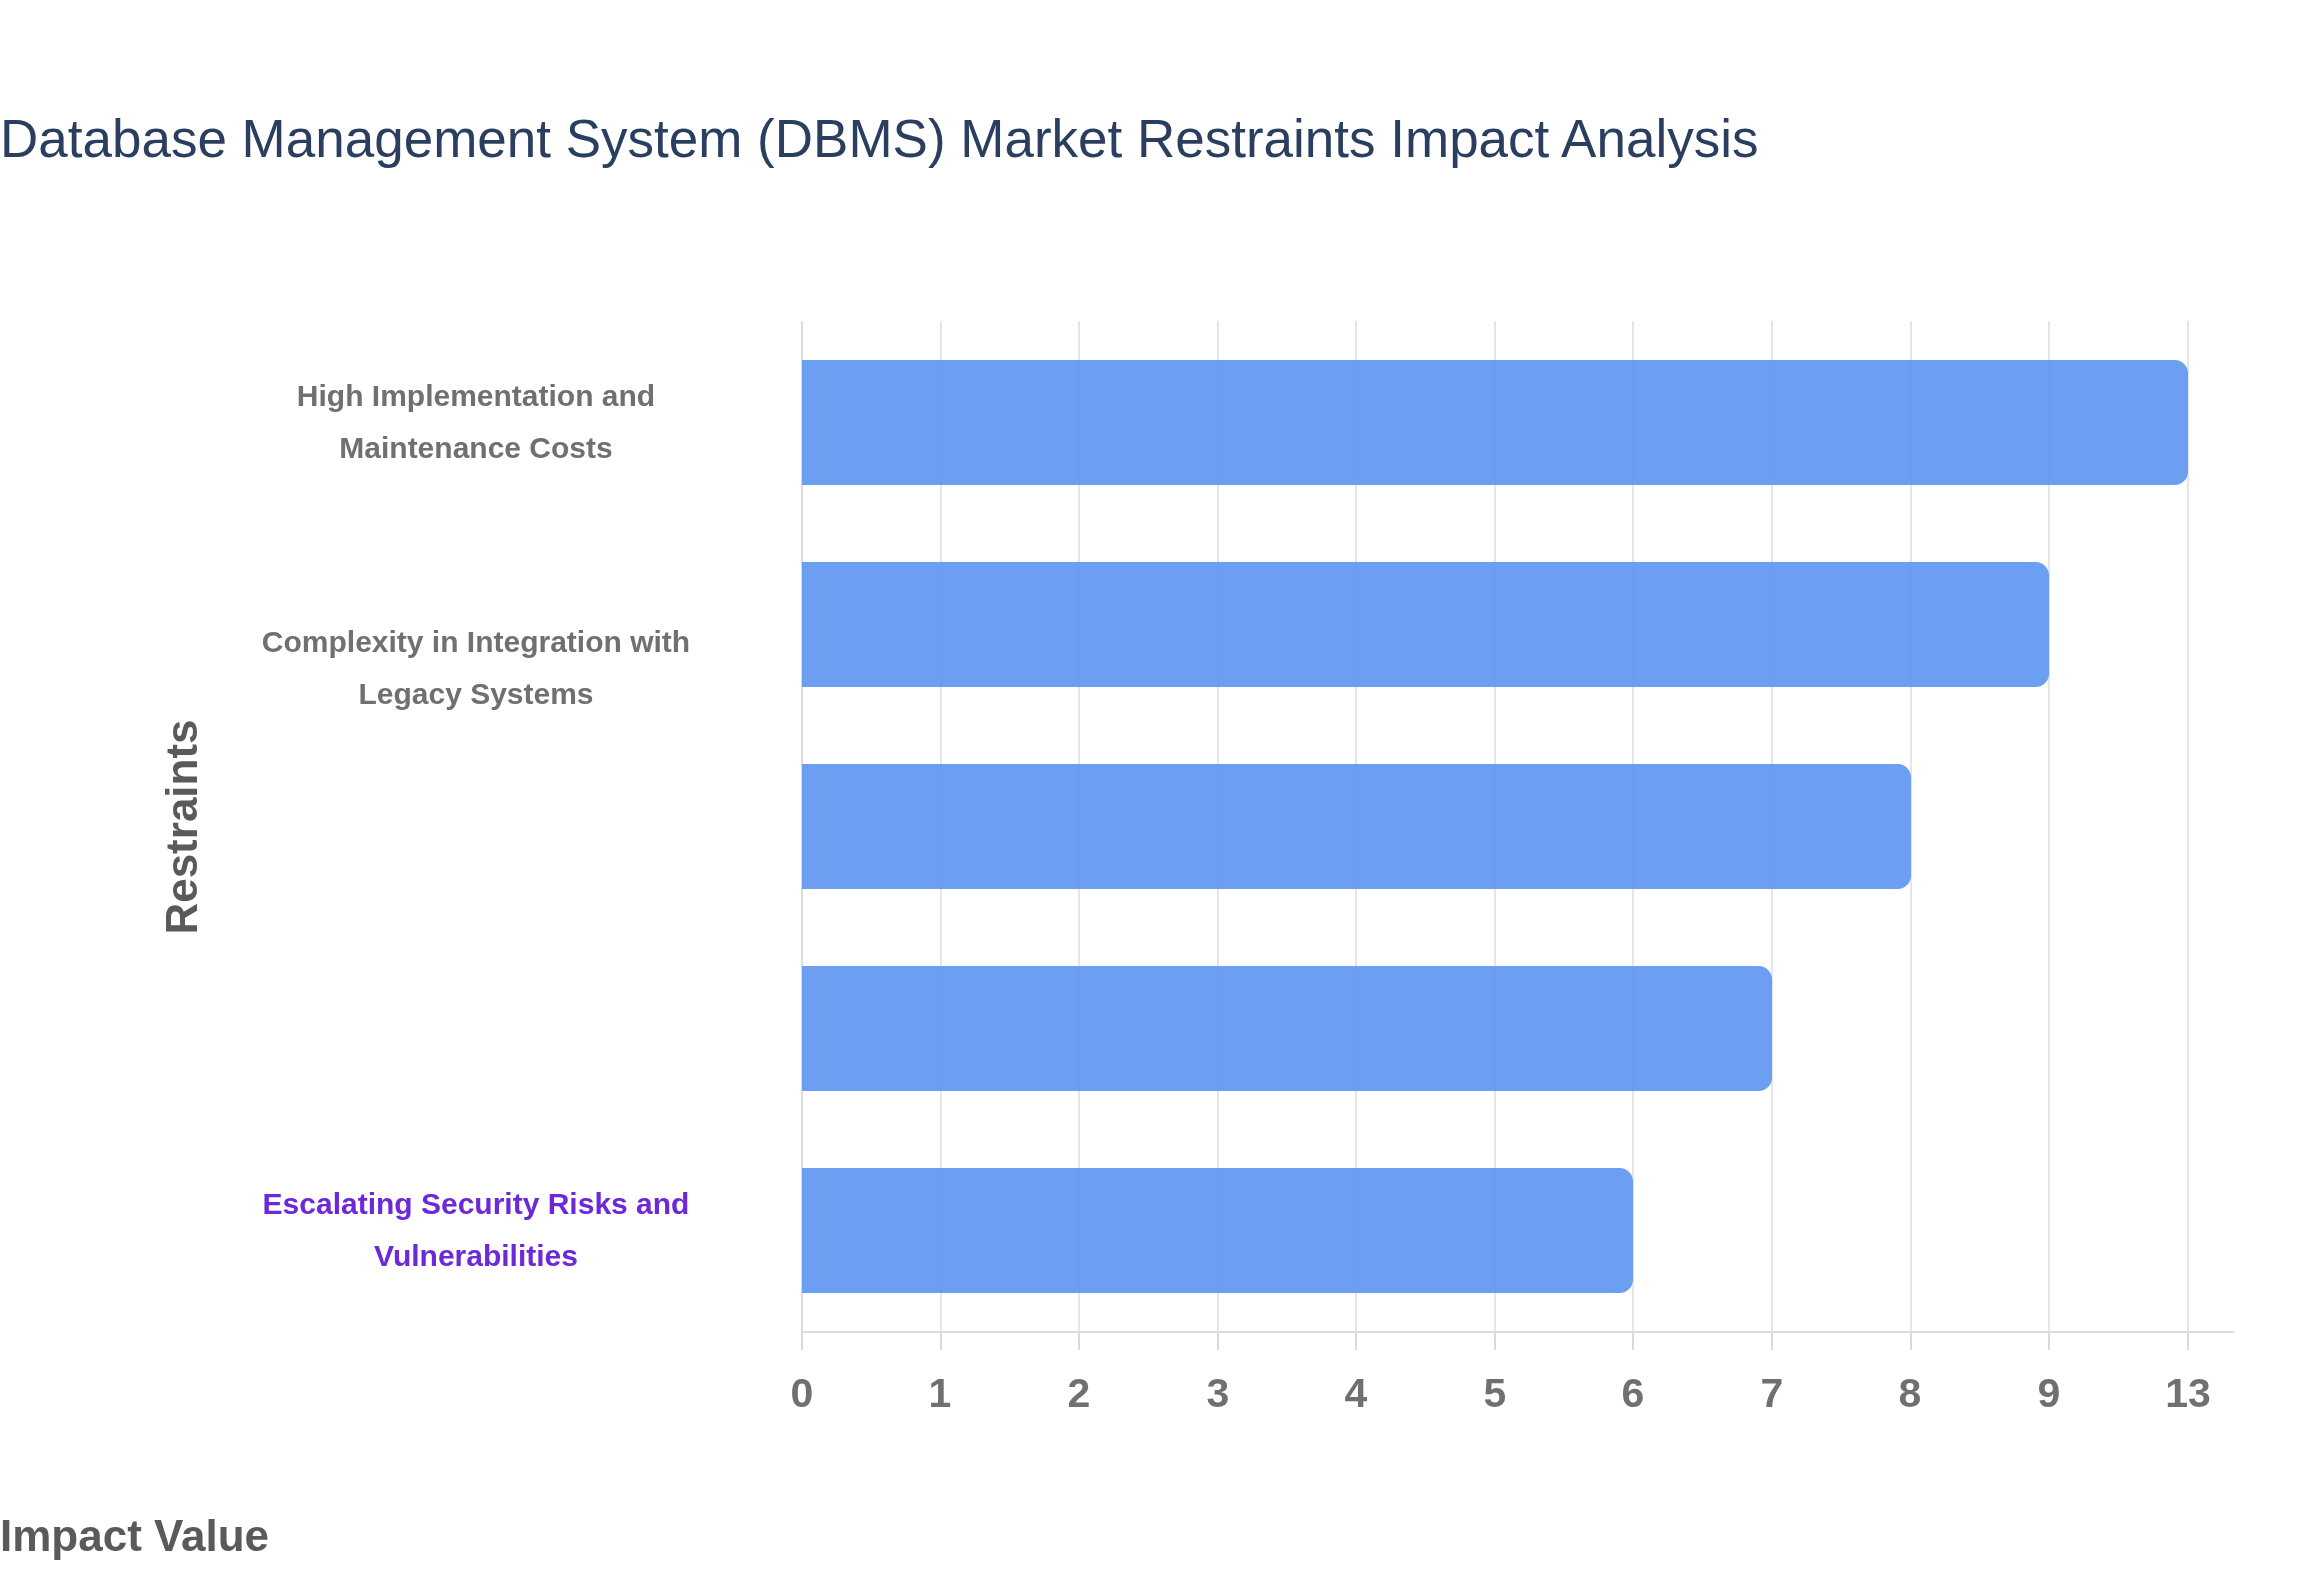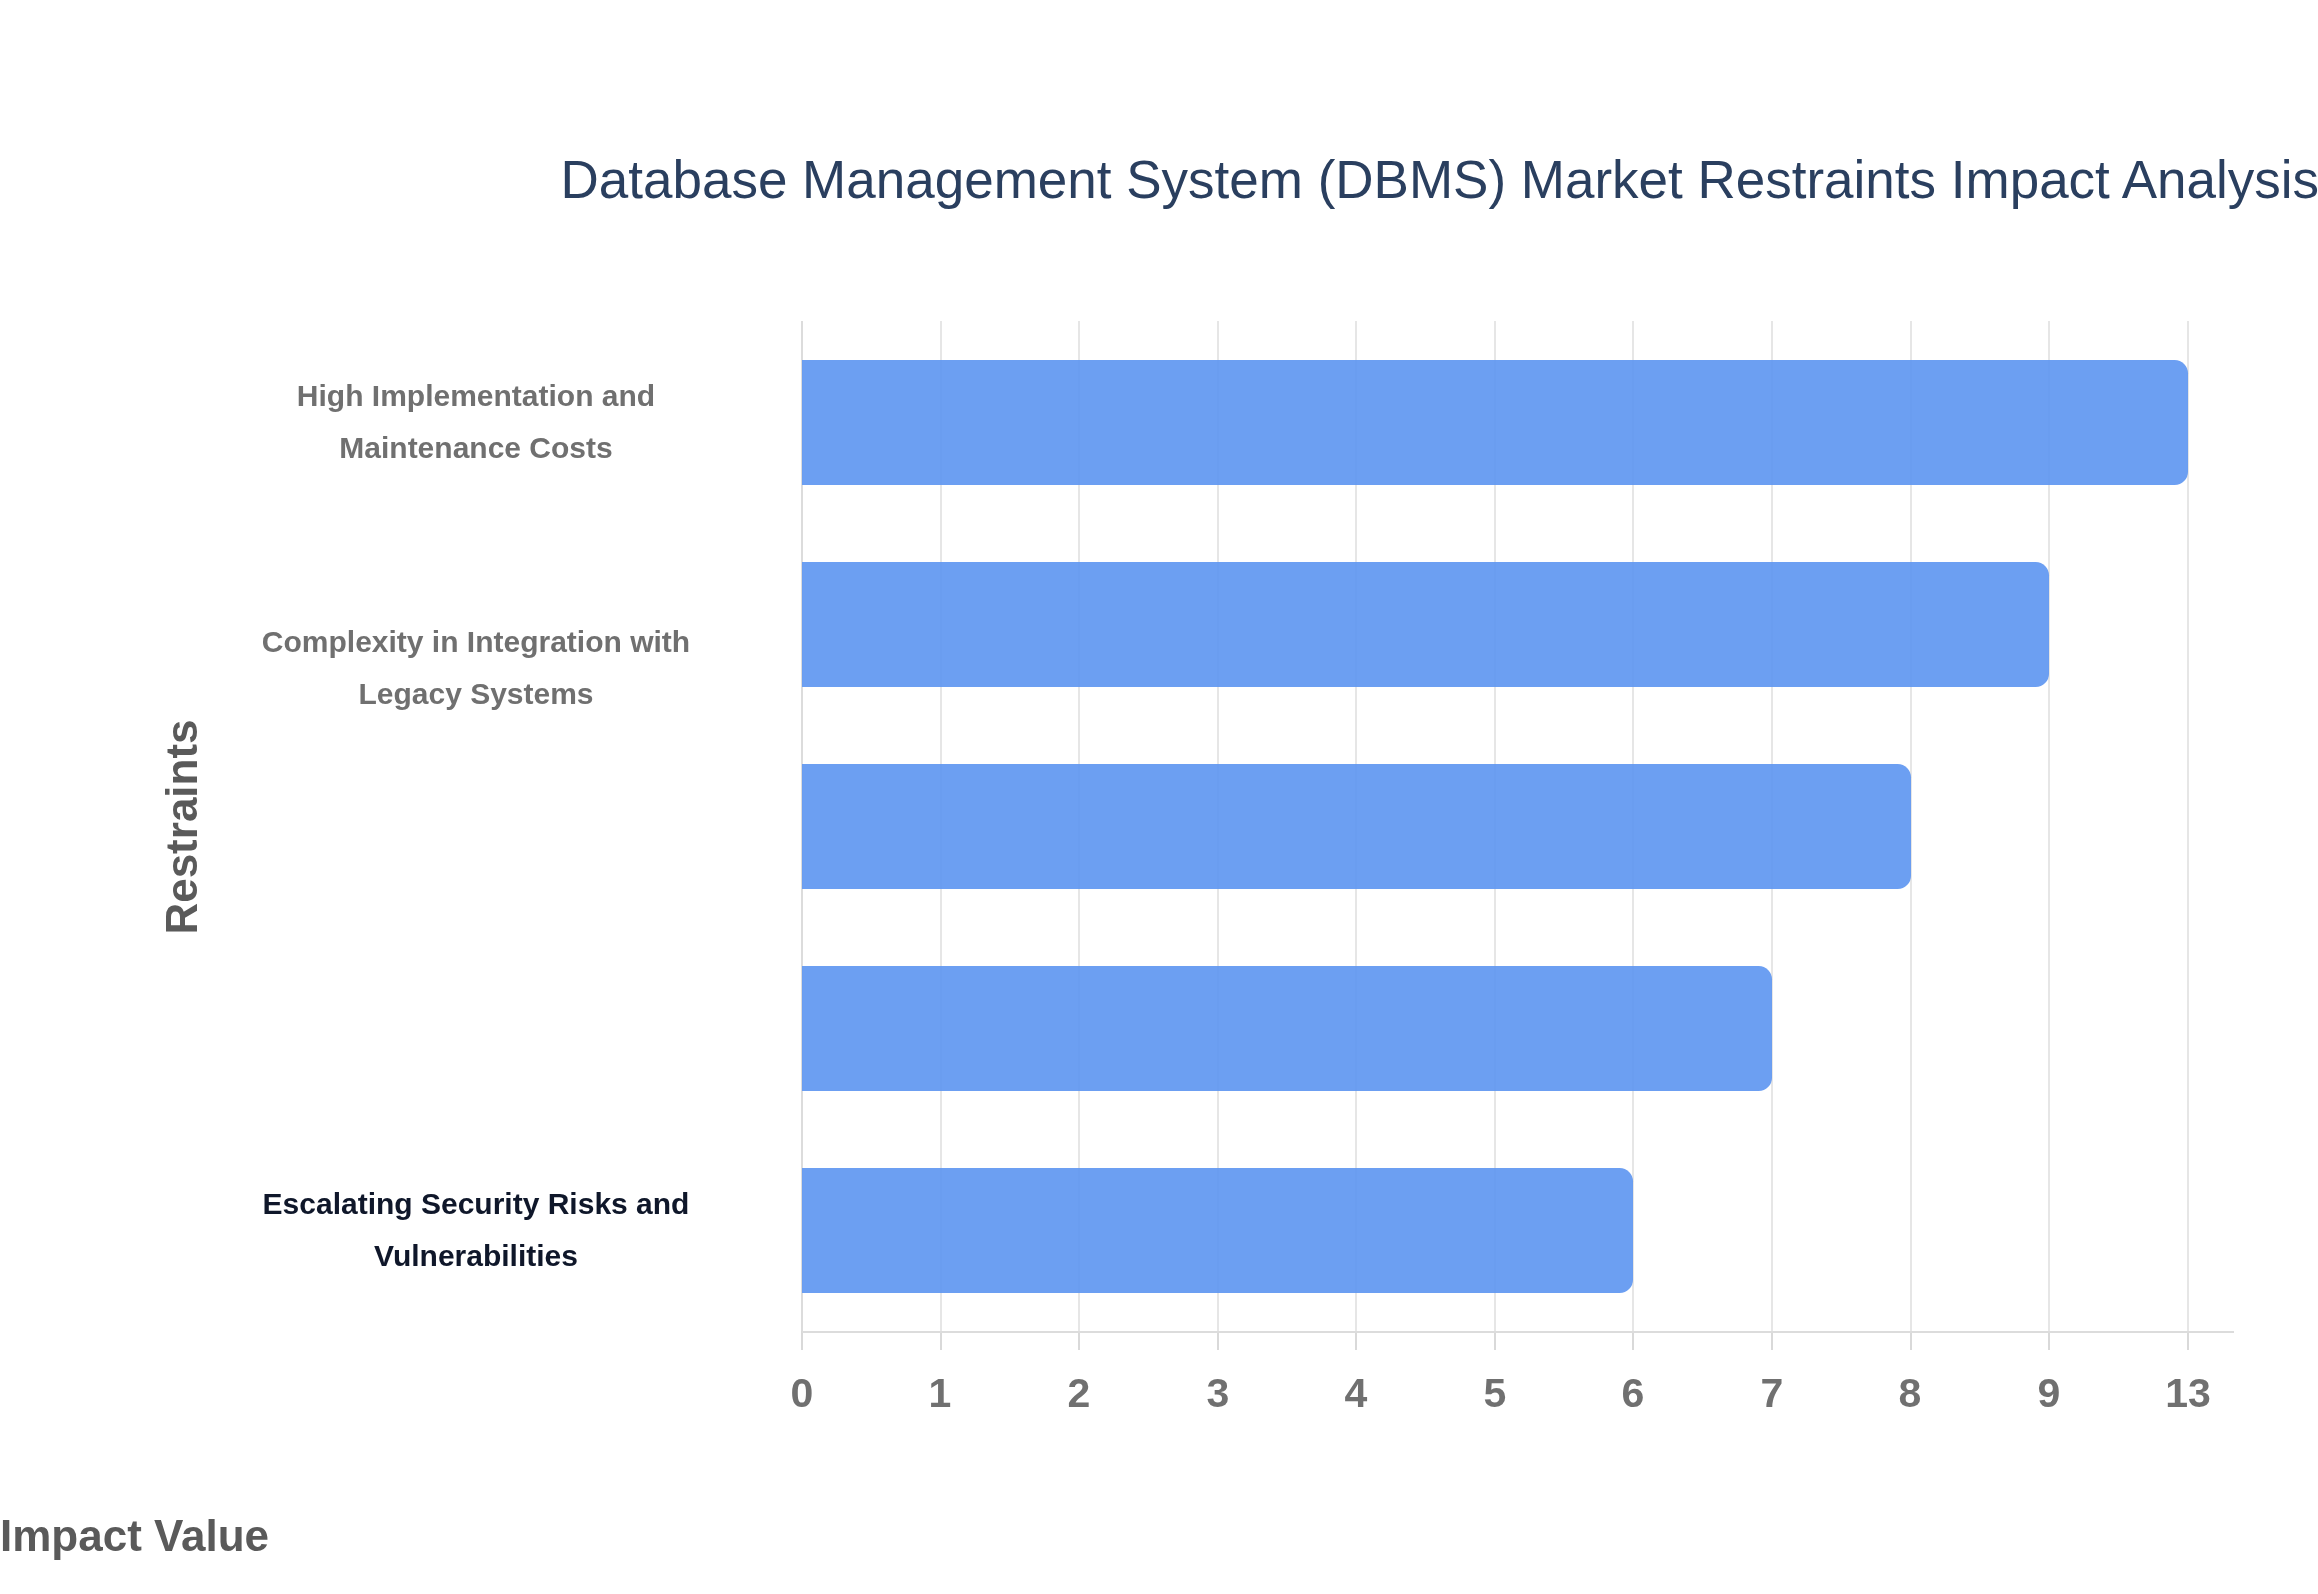--- a/index.html
+++ b/index.html
@@ -13,27 +13,26 @@
     width: 2319px;
     height: 1594px;
     background: #ffffff;
     overflow: hidden;
   }
   #chart-title {
     position: absolute;
     left: 0;
     right: 0;
     top: 109px;
-    text-align: right;
+    text-align: left;
     font-size: 53px;
     line-height: 60px;
     font-weight: 400;
     color: #2a3f5f;
     white-space: nowrap;
-    margin-top: 41px;
   }
   .gridline {
     position: absolute;
     width: 1.8px;
     background: #e6e6e6;
   }
   .gridline.zero {
     background: #d9d9d9;
   }
   .axis-line {
@@ -138,16 +137,16 @@
     <div class="axis-line" style="left: 802px; top: 1331px; width: 1432px; background: rgb(220, 220, 220);"></div>
     <div class="bar" style="left: 802px; top: 360px; width: 1386px; height: 125px; background: rgba(95, 151, 241, 0.92);"></div>
     <div class="y-tick-label" style="left: 174px; width: 604px; top: 422px; color: rgb(112, 112, 112);">High Implementation and
 Maintenance Costs</div>
     <div class="bar" style="left: 802px; top: 562px; width: 1247px; height: 125px; background: rgba(95, 151, 241, 0.92);"></div>
     <div class="y-tick-label" style="left: 174px; width: 604px; top: 624px; color: rgb(112, 112, 112); margin-top: 44px;">Complexity in Integration with
 Legacy Systems</div>
     <div class="bar" style="left: 802px; top: 764px; width: 1109px; height: 125px; background: rgba(95, 151, 241, 0.92);"></div>
     <div class="bar" style="left: 802px; top: 966px; width: 970px; height: 125px; background: rgba(95, 151, 241, 0.92);"></div>
     <div class="bar" style="left: 802px; top: 1168px; width: 831px; height: 125px; background: rgba(95, 151, 241, 0.92);"></div>
-    <div class="y-tick-label" style="left: 174px; width: 604px; top: 1230px; color: #0f172a;">Escalating Security Risks and
+    <div class="y-tick-label" style="left: 174px; width: 604px; top: 1230px; color: #6d28d9;">Escalating Security Risks and
 Vulnerabilities</div>
   </div>
 
 
 </body></html>

